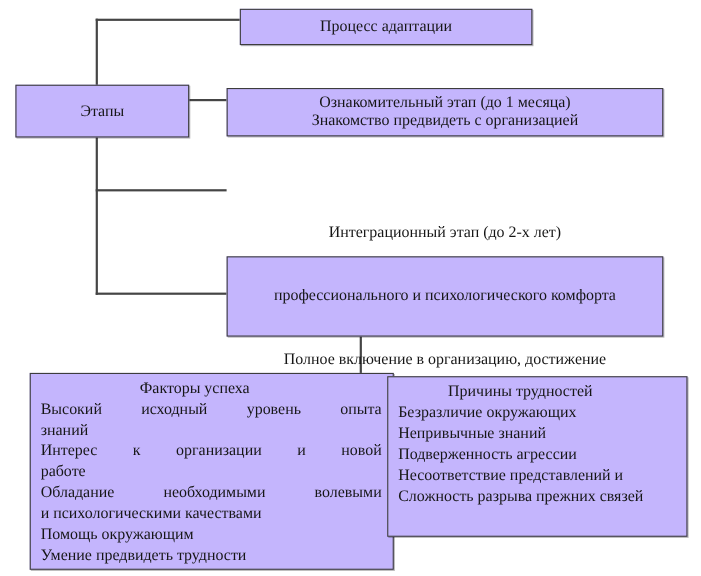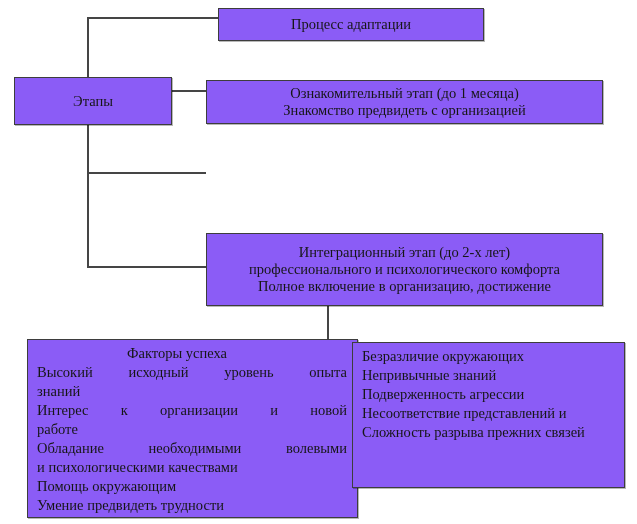--- a/index.html
+++ b/index.html
@@ -12,21 +12,21 @@
     width: 637px;
     height: 524px;
     background: #ffffff;
     font-family: "Liberation Serif", "DejaVu Serif", serif;
     color: #161616;
     overflow: hidden;
   }
   .box {
     position: absolute;
     box-sizing: border-box;
-    background: #8b5cf6;
+    background: #c4b5fd;
     border: 1.5px solid #3d3d3d;
     box-shadow: 1px 1px 0 rgba(0,0,0,0.28);
     font-size: 14.5px;
     font-family: Liberation Serif, serif;
   }
   .center-box {
     display: flex;
     flex-direction: column;
     align-items: center;
     justify-content: center;
@@ -83,41 +83,42 @@
   <div class="box center-box" style="left:14px; top:77px; width:158px; height:48px;">
     <div class="single-label">Этапы</div>
   </div>
 
   <div class="box center-box stage" style="left:206px; top:80px; width:397px; height:44px;">
       <div class="line">Ознакомительный этап (до 1 месяца)</div>
       <div class="line">Знакомство предвидеть с организацией</div>
     </div>
 
 
-  <div class="box center-box stage" style="left:206px; top:233px; width:397px; height:73px;">
+  <div class="box center-box stage" style="left:206px; top:233px; width:397px; height:73px;gap:41px;">
       <div class="line">Интеграционный этап (до 2-х лет)</div>
       <div class="line">профессионального и психологического комфорта</div>
       <div class="line">Полное включение в организацию, достижение</div>
     </div>
 
   <div class="box list-box" style="left:27px; top:339px; width:331px; height:179px;">
     <div class="title">Факторы успеха</div>
     <div>
         <div class="line justify">Высокий исходный уровень опыта</div>
         <div class="line">знаний</div>
         <div class="line justify">Интерес к организации и новой</div>
         <div class="line">работе</div>
         <div class="line justify">Обладание необходимыми волевыми</div>
         <div class="line">и психологическими качествами</div>
         <div class="line">Помощь окружающим</div>
         <div class="line">Умение предвидеть трудности</div>
       </div>
   </div>
 
   <div class="box list-box" style="left:352px; top:342px; width:273px; height:146px;">
+    <div class="title">Причины трудностей</div>
     <div>
         <div class="line">Безразличие окружающих</div>
         <div class="line">Непривычные знаний</div>
         <div class="line">Подверженность агрессии</div>
         <div class="line">Несоответствие представлений и</div>
         <div class="line">Сложность разрыва прежних связей</div>
       </div>
   </div>
 
 </div>

